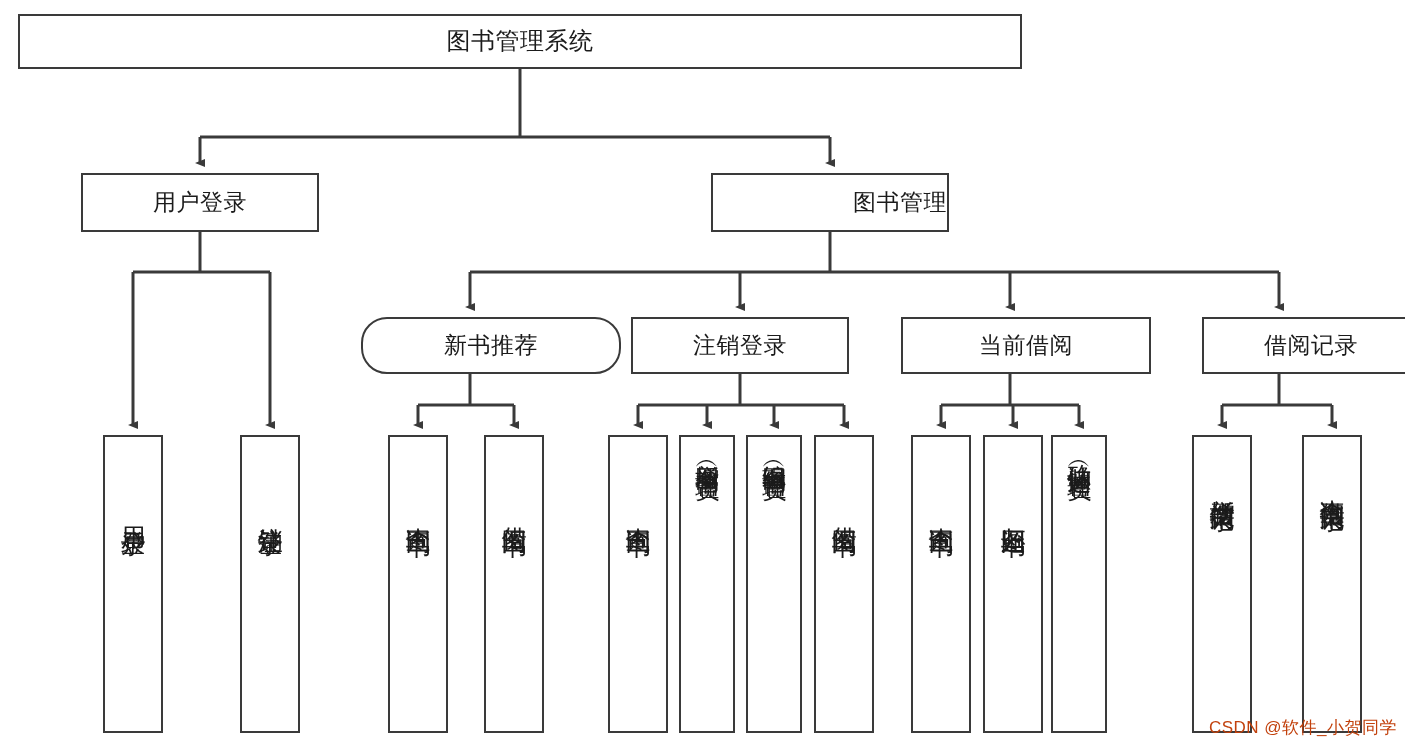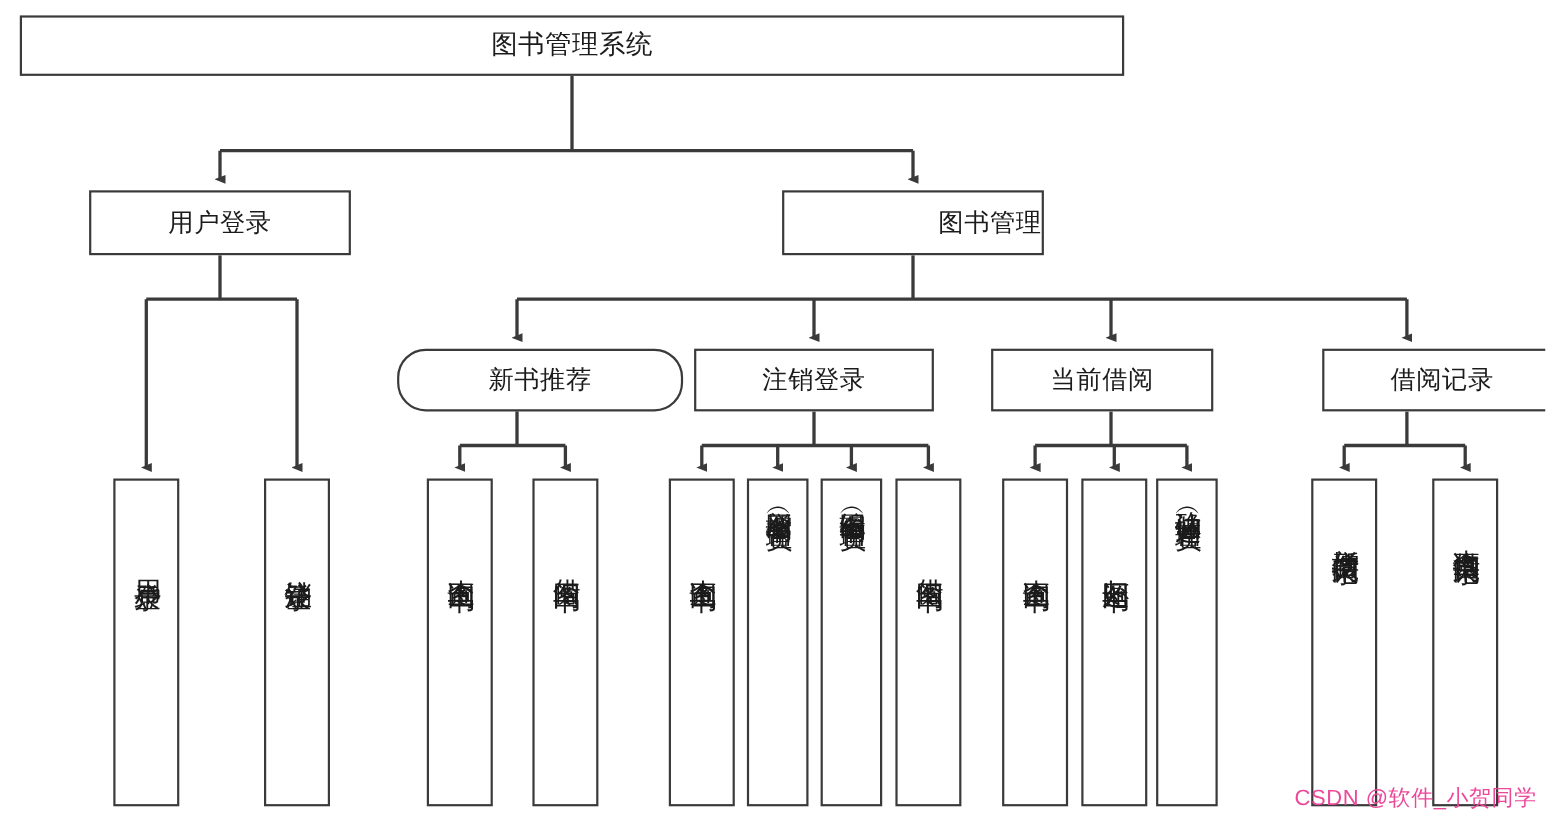--- a/index.html
+++ b/index.html
@@ -58,22 +58,22 @@
     display: block;
     white-space: nowrap;
   }
   #root-node {
     font-size: 24px;
   }
   #watermark {
     position: absolute;
     right: 8px;
     bottom: 8px;
-    font-size: 20px;
-    color: #ec4899;
+    font-size: 17px;
+    color: #c2410c;
     letter-spacing: 0.5px;
     white-space: nowrap;
   }
 </style>
 </head>
 <body>
 
 <div id="canvas">
 
   <svg class="connectors" viewBox="0 0 1405 747" xmlns="http://www.w3.org/2000/svg">
@@ -136,21 +136,21 @@
   <div class="node horiz" style="left:711px; top:173px; width:238px; height:59px;justify-content:flex-end;">
     <span>图书管理</span>
   </div>
 
   <div class="node horiz" style="left:361px; top:317px; width:260px; height:57px;border-radius:26px;">
     <span>新书推荐</span>
   </div>
   <div class="node horiz" style="left:631px; top:317px; width:218px; height:57px;">
     <span>注销登录</span>
   </div>
-  <div class="node horiz" style="left:901px; top:317px; width:202px; height:57px;">
+  <div class="node horiz" style="left:901px; top:317px; width:250px; height:57px;">
     <span>当前借阅</span>
   </div>
   <div class="node horiz" style="left:1170px; top:317px; width:218px; height:57px;margin-left:32px;">
     <span>借阅记录</span>
   </div>
 
   <div class="node vert" style="left:103px; top:435px; width:60px; height:298px; align-items:center; padding-top:70px;">
     <span class="vtext">用户登录</span>
   </div>
   <div class="node vert" style="left:240px; top:435px; width:60px; height:298px; align-items:center; padding-top:70px;">

